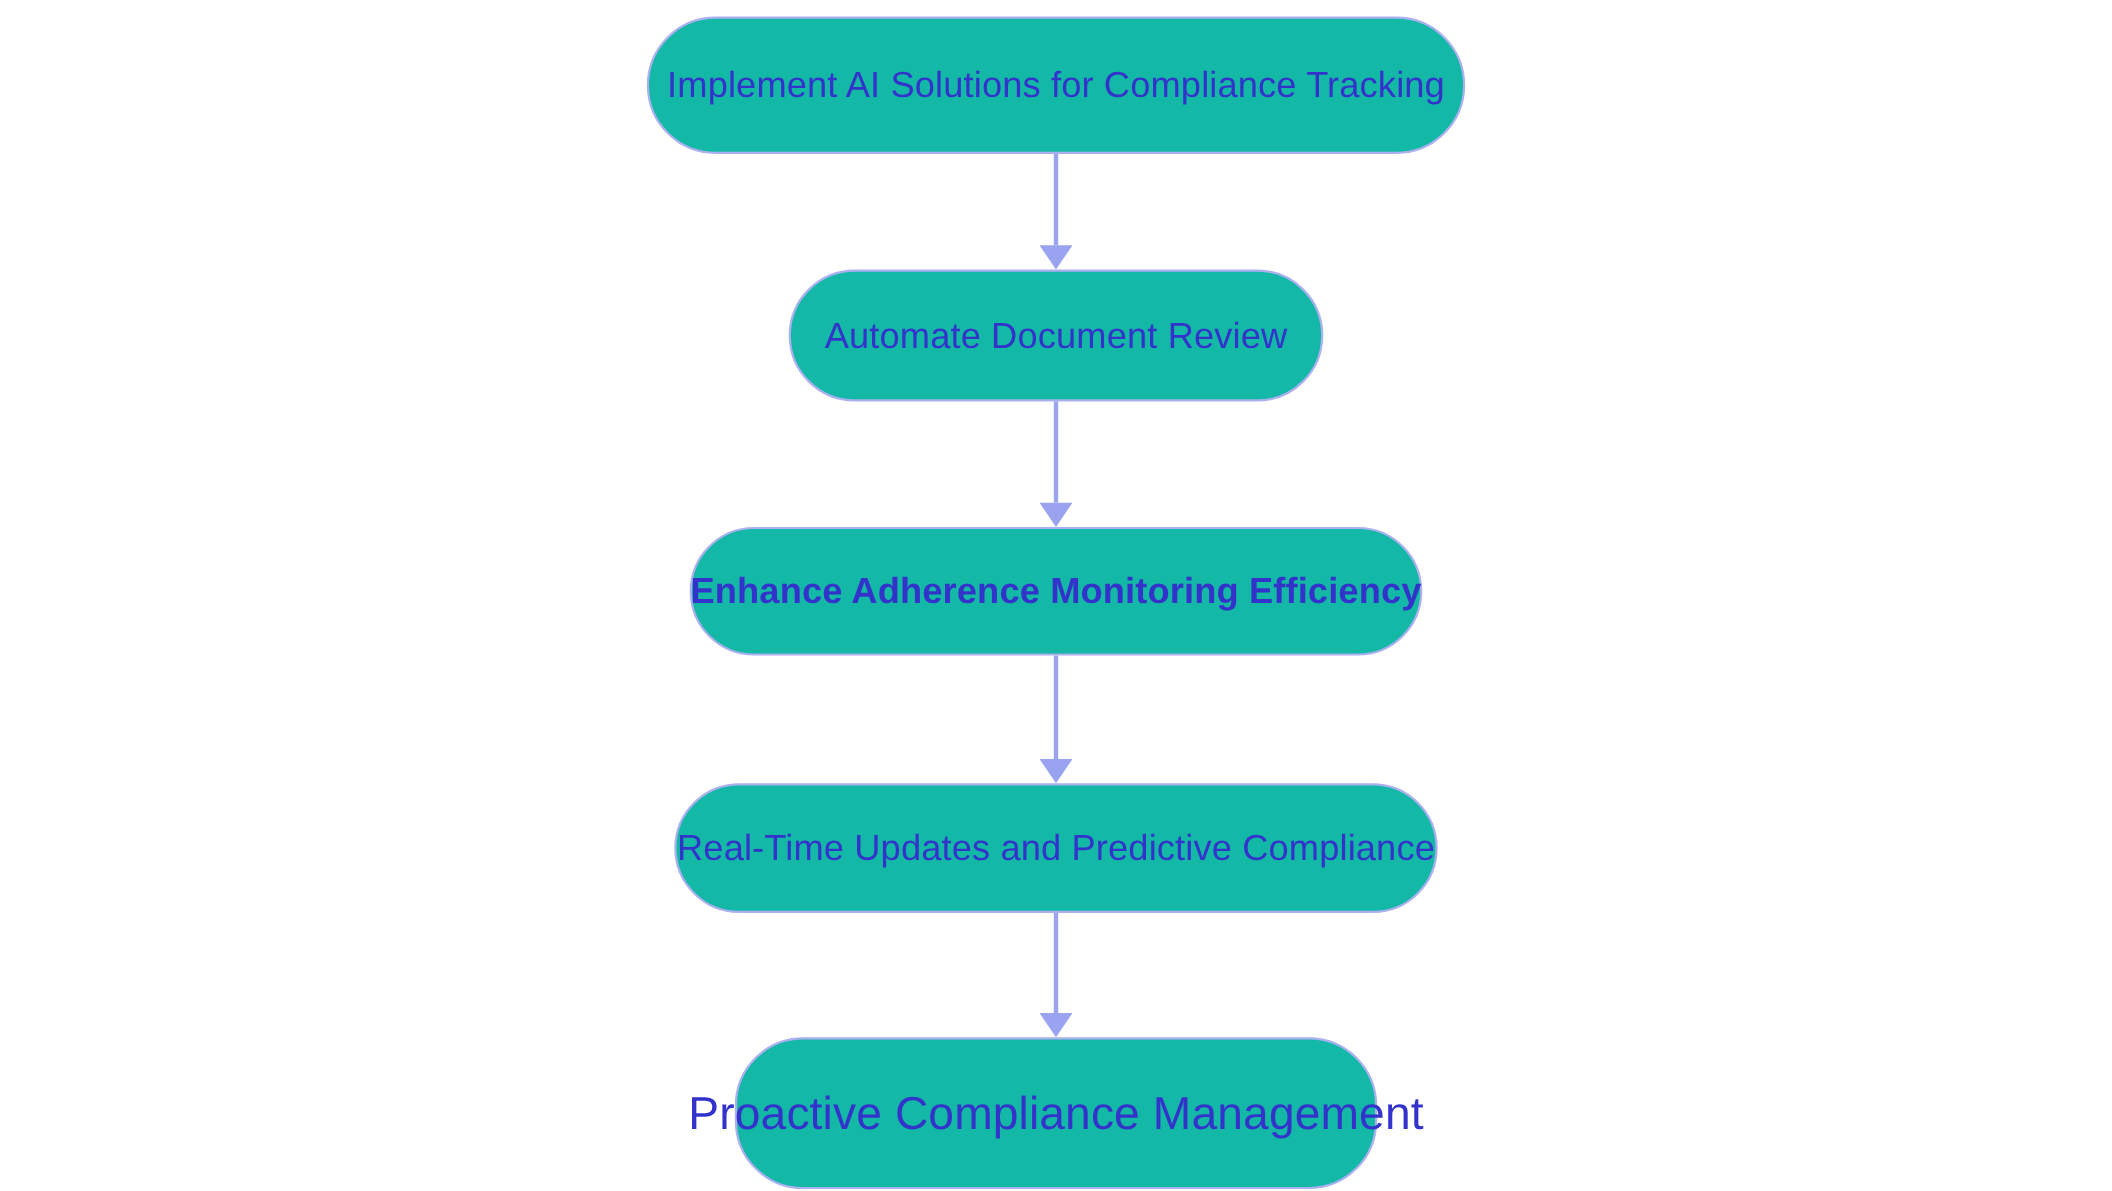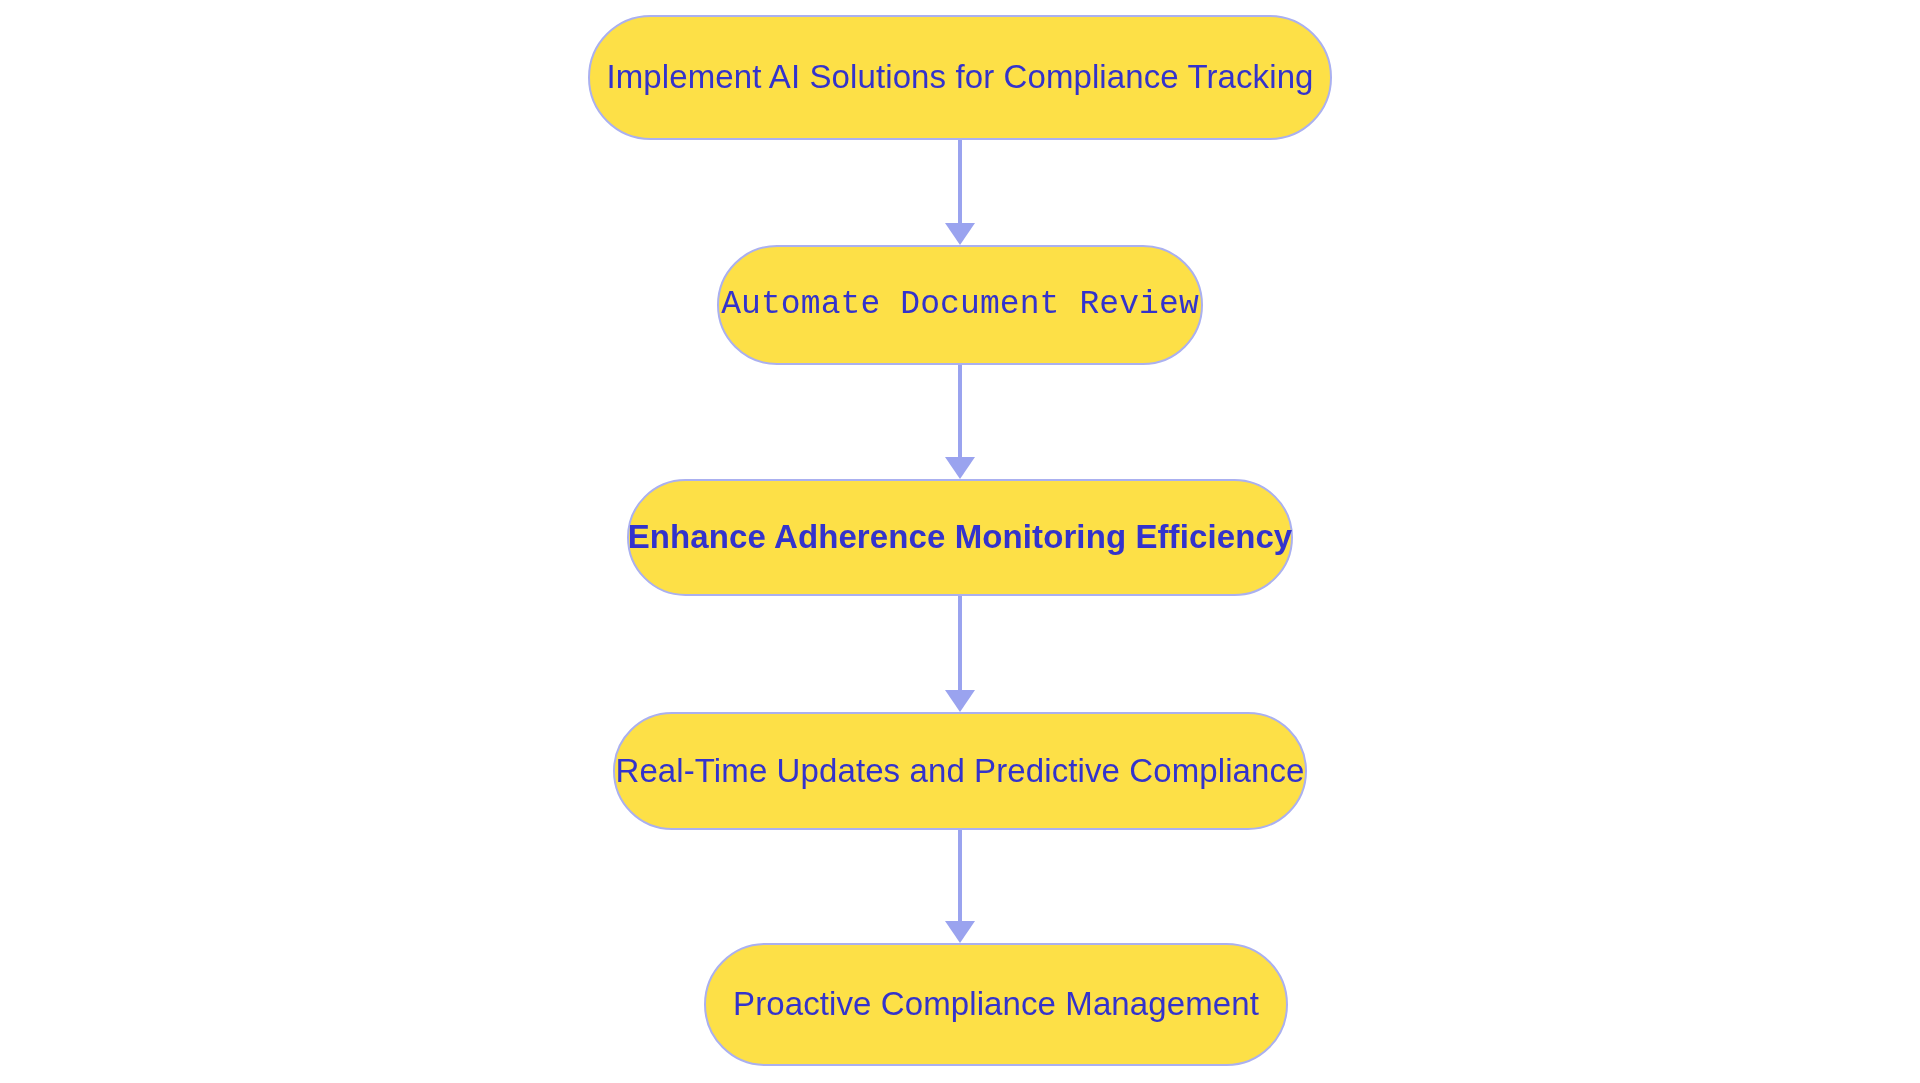--- a/index.html
+++ b/index.html
@@ -21,21 +21,21 @@
     height: 1083px;
     background: #ffffff;
   }
 
   .flow-node {
     position: absolute;
     box-sizing: border-box;
     display: flex;
     align-items: center;
     justify-content: center;
-    background: #fde047;
+    background: #14b8a6;
     border: 2px solid #aab0f0;
     color: #3333cc;
     text-align: center;
     white-space: nowrap;
     letter-spacing: 0.1px;
   }
 
   .flow-node .node-label {
     display: block;
     line-height: 1.1;
@@ -46,40 +46,39 @@
     left: 588px;  top: 15px;
     width: 744px; height: 125px;
     border-radius: 63px;
     font-size: 33px;
   }
   #node-1 {
     left: 717px;  top: 245px;
     width: 486px; height: 120px;
     border-radius: 60px;
     font-size: 33px;
-    font-family: Liberation Mono, monospace;
   }
   #node-2 {
     left: 627px;  top: 479px;
     width: 666px; height: 117px;
     border-radius: 59px;
     font-size: 33px;
     font-weight: bold;
   }
   #node-3 {
     left: 613px;  top: 712px;
     width: 694px; height: 118px;
     border-radius: 59px;
     font-size: 33px;
   }
   #node-4 {
-    left: 704px;  top: 943px;
-    width: 584px; height: 123px;
+    left: 668px;  top: 943px;
+    width: 584px; height: 138px;
     border-radius: 62px;
-    font-size: 33px;
+    font-size: 42px;
   }
 
   
   .flow-arrow {
     position: absolute;
     left: 958px;
     width: 4px;
   }
   .flow-arrow .arrow-stem {
     position: absolute;

